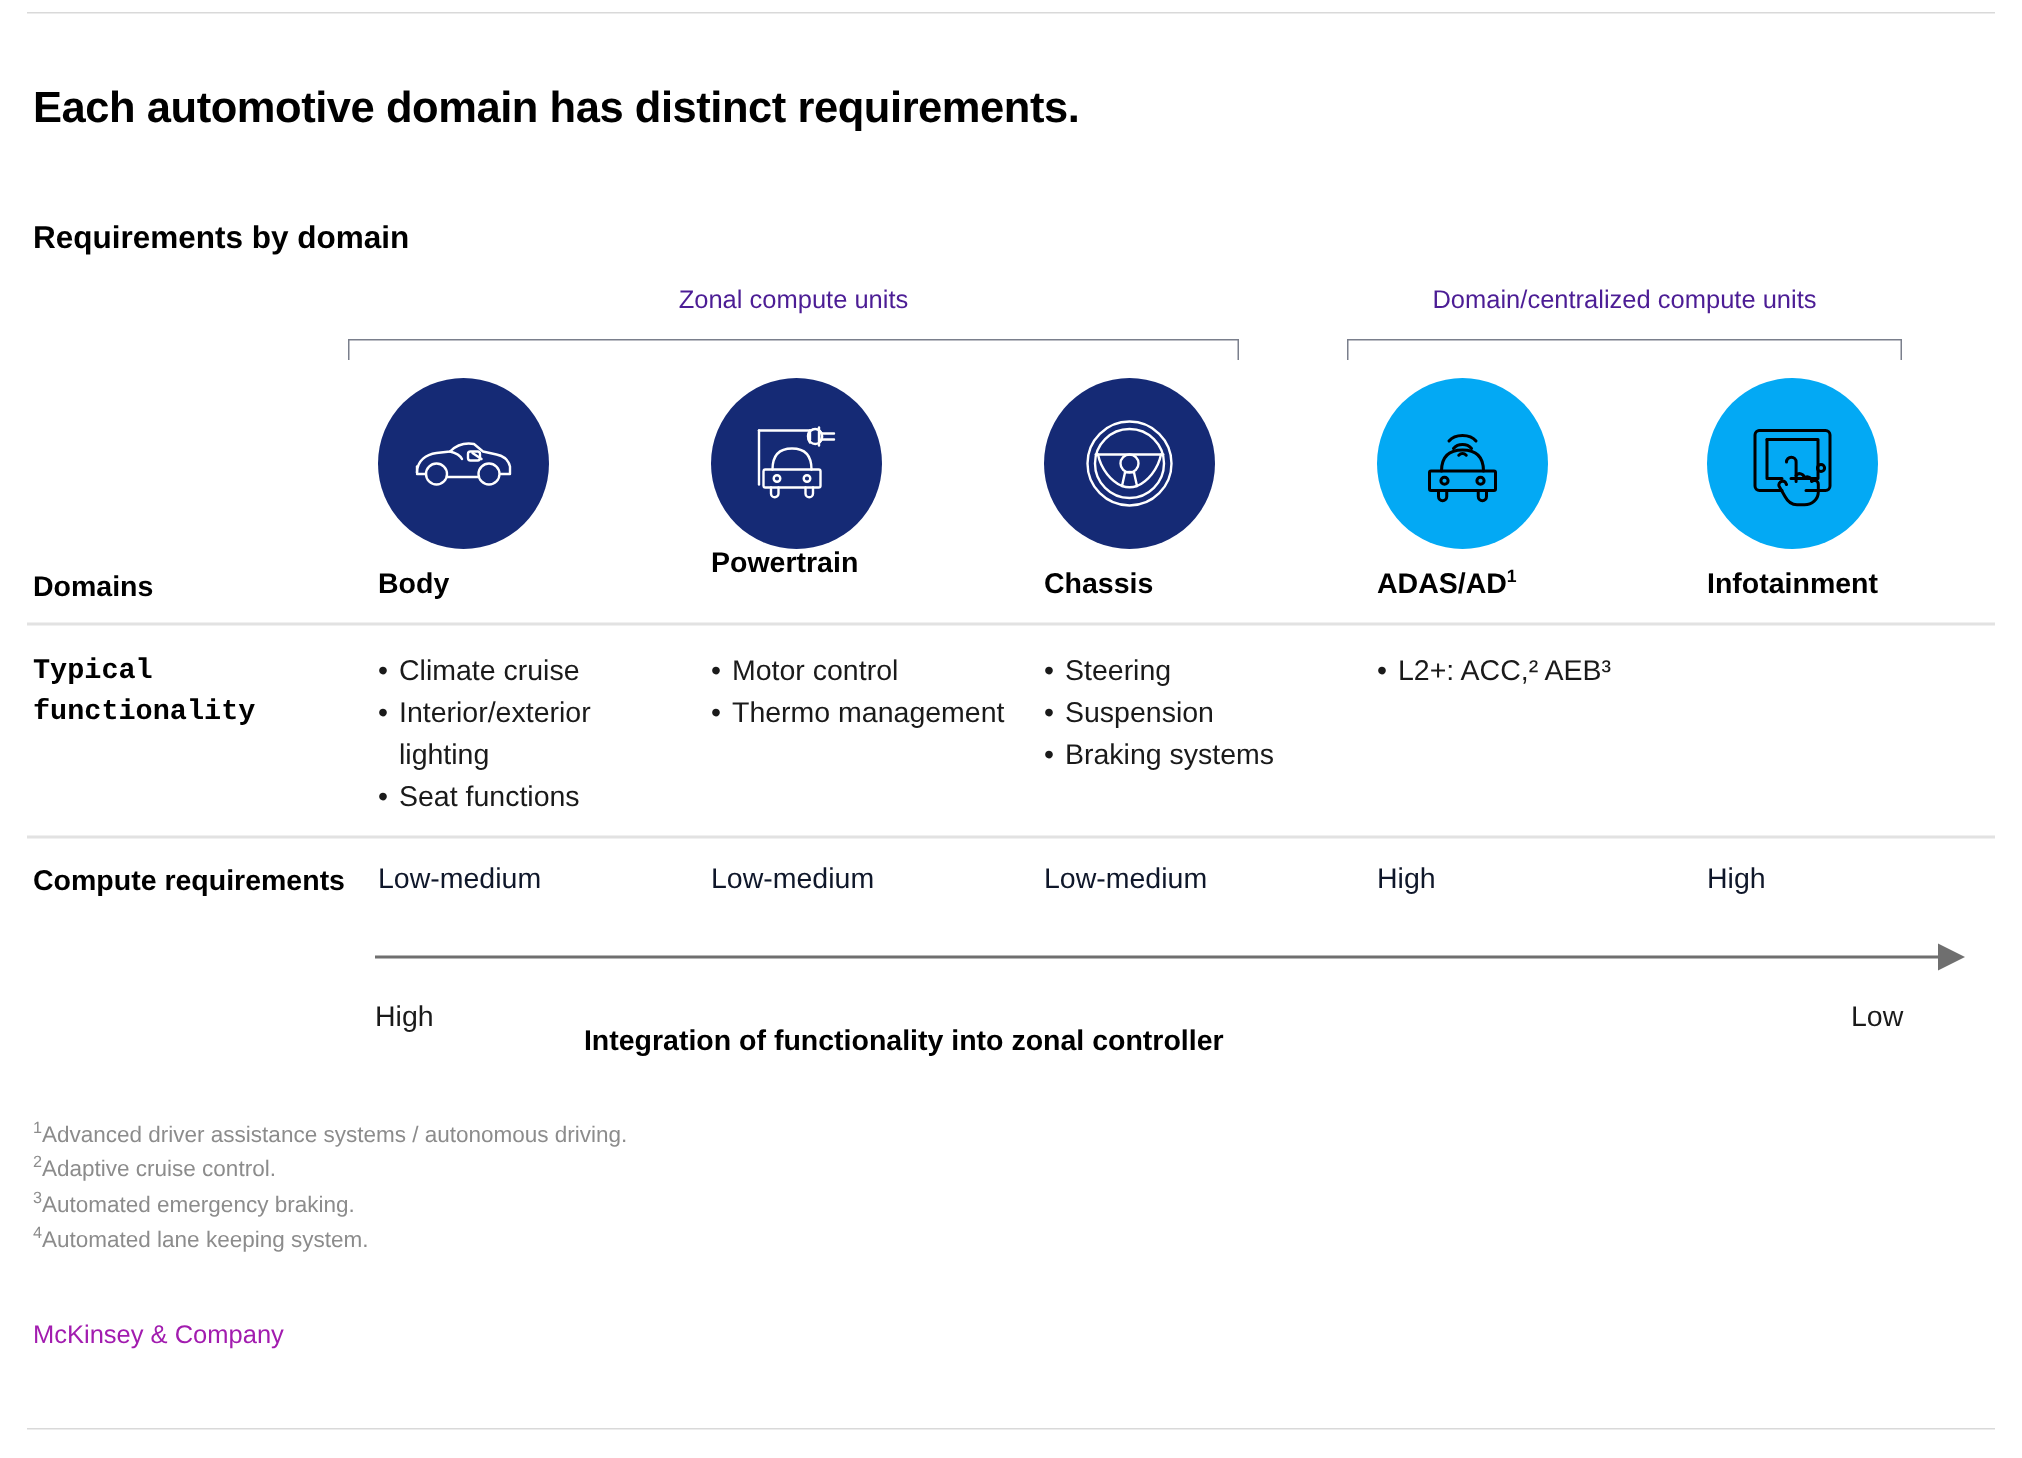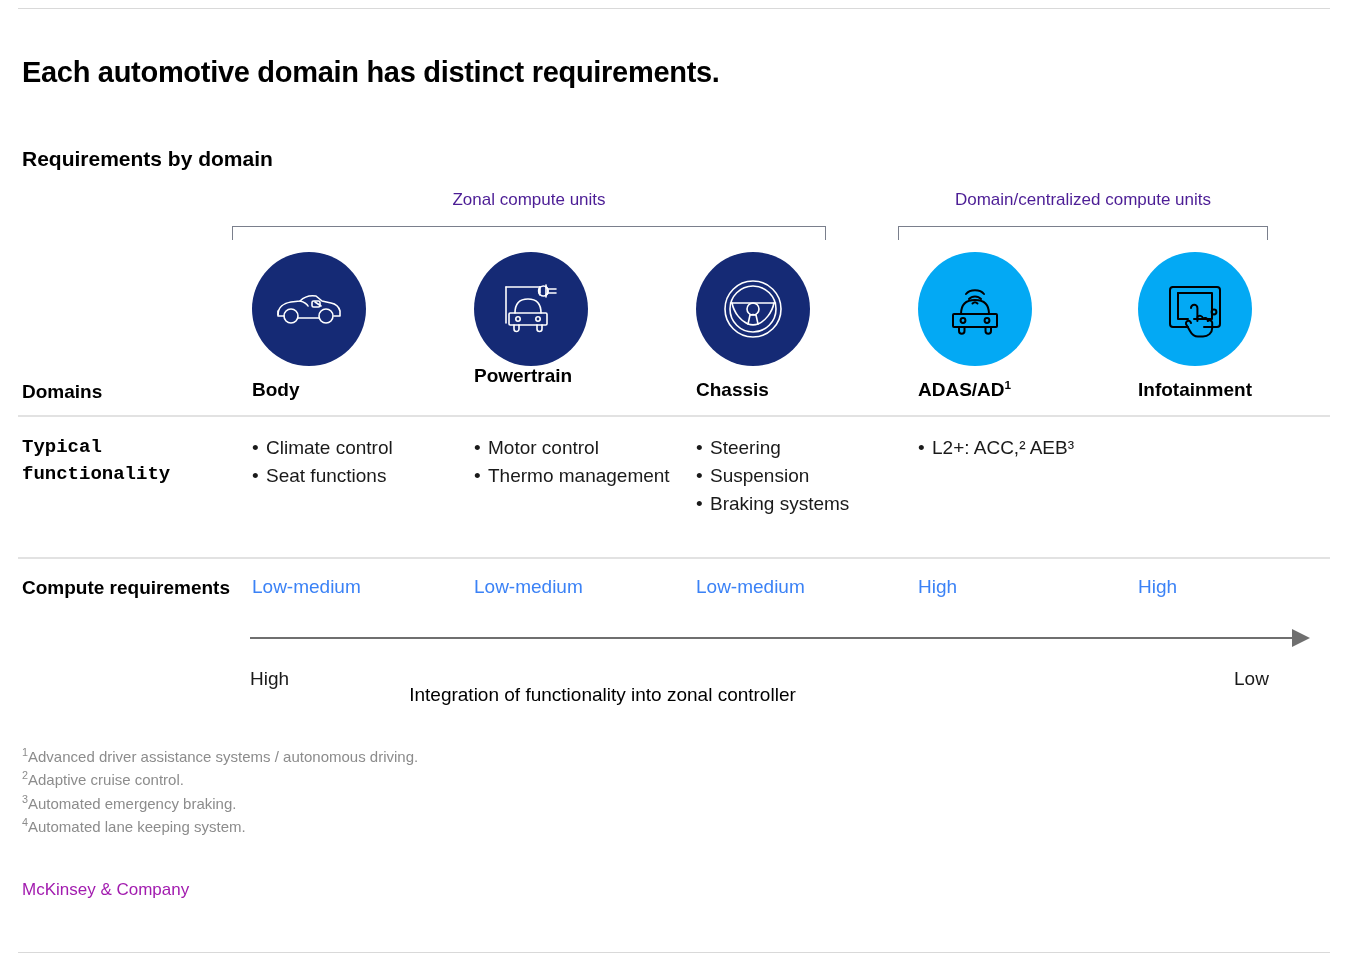--- a/index.html
+++ b/index.html
@@ -131,21 +131,21 @@
     content: "\2022";
     position: absolute;
     left: 0;
     top: 0;
   }
 
   
   .compute-val {
     position: absolute;
     font-size: 19px;
-    color: #3b82f6;
+    color: #0f172a;
     white-space: nowrap;
   }
 
   
   .axis-line {
     position: absolute;
     left: 250px;
     top: 637px;
     width: 1048px;
     height: 1.6px;
@@ -169,21 +169,21 @@
   }
   .axis-end-label.left  { left: 250px; }
   .axis-end-label.right { left: 1234px; }
   .axis-caption {
     position: absolute;
     left: 0;
     top: 684px;
     width: 1205px;
     text-align: center;
     font-size: 19px;
-    font-weight: normal;
+    font-weight: bold;
     color: #000;
   }
 
   
   .footnotes {
     position: absolute;
     left: 22px;
     top: 745px;
     font-size: 15px;
     line-height: 1.55;
@@ -321,21 +321,22 @@
   </div>
   <div class="domain-name" style="left:1138px; top:379px;">
     <span>Infotainment</span>
   </div>
 
   <div class="divider" style="top:415px;"></div>
 
   <div class="row-label" style="top:434px;font-family:Liberation Mono, monospace;">Typical functionality</div>
 
   <ul class="bullets" style="left:252px; top:434px; width:200px;">
-    <li>Climate control</li>
+    <li>Climate cruise</li>
+    <li>Interior/exterior lighting</li>
     <li>Seat functions</li>
   </ul>
 
   <ul class="bullets" style="left:474px; top:434px; width:200px;">
     <li>Motor control</li>
     <li>Thermo management</li>
   </ul>
 
   <ul class="bullets" style="left:696px; top:434px; width:205px;">
     <li>Steering</li>

